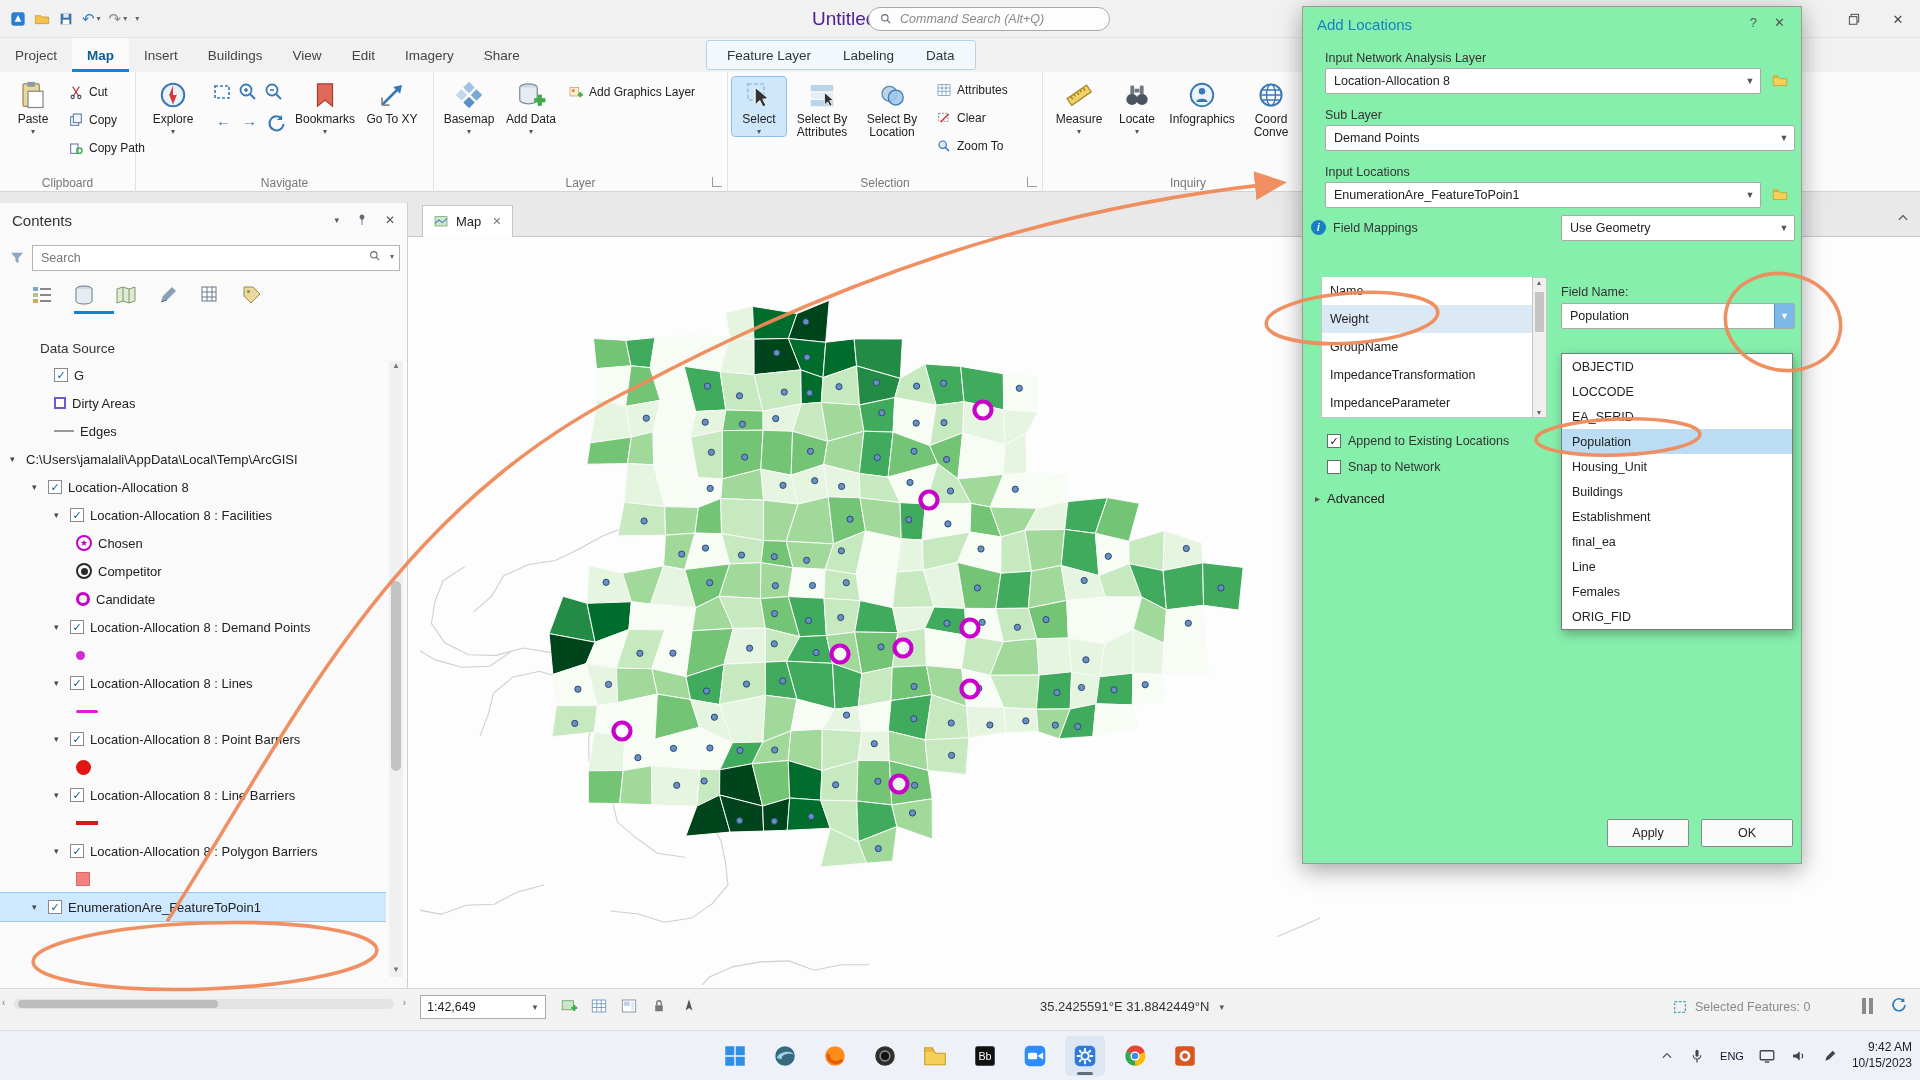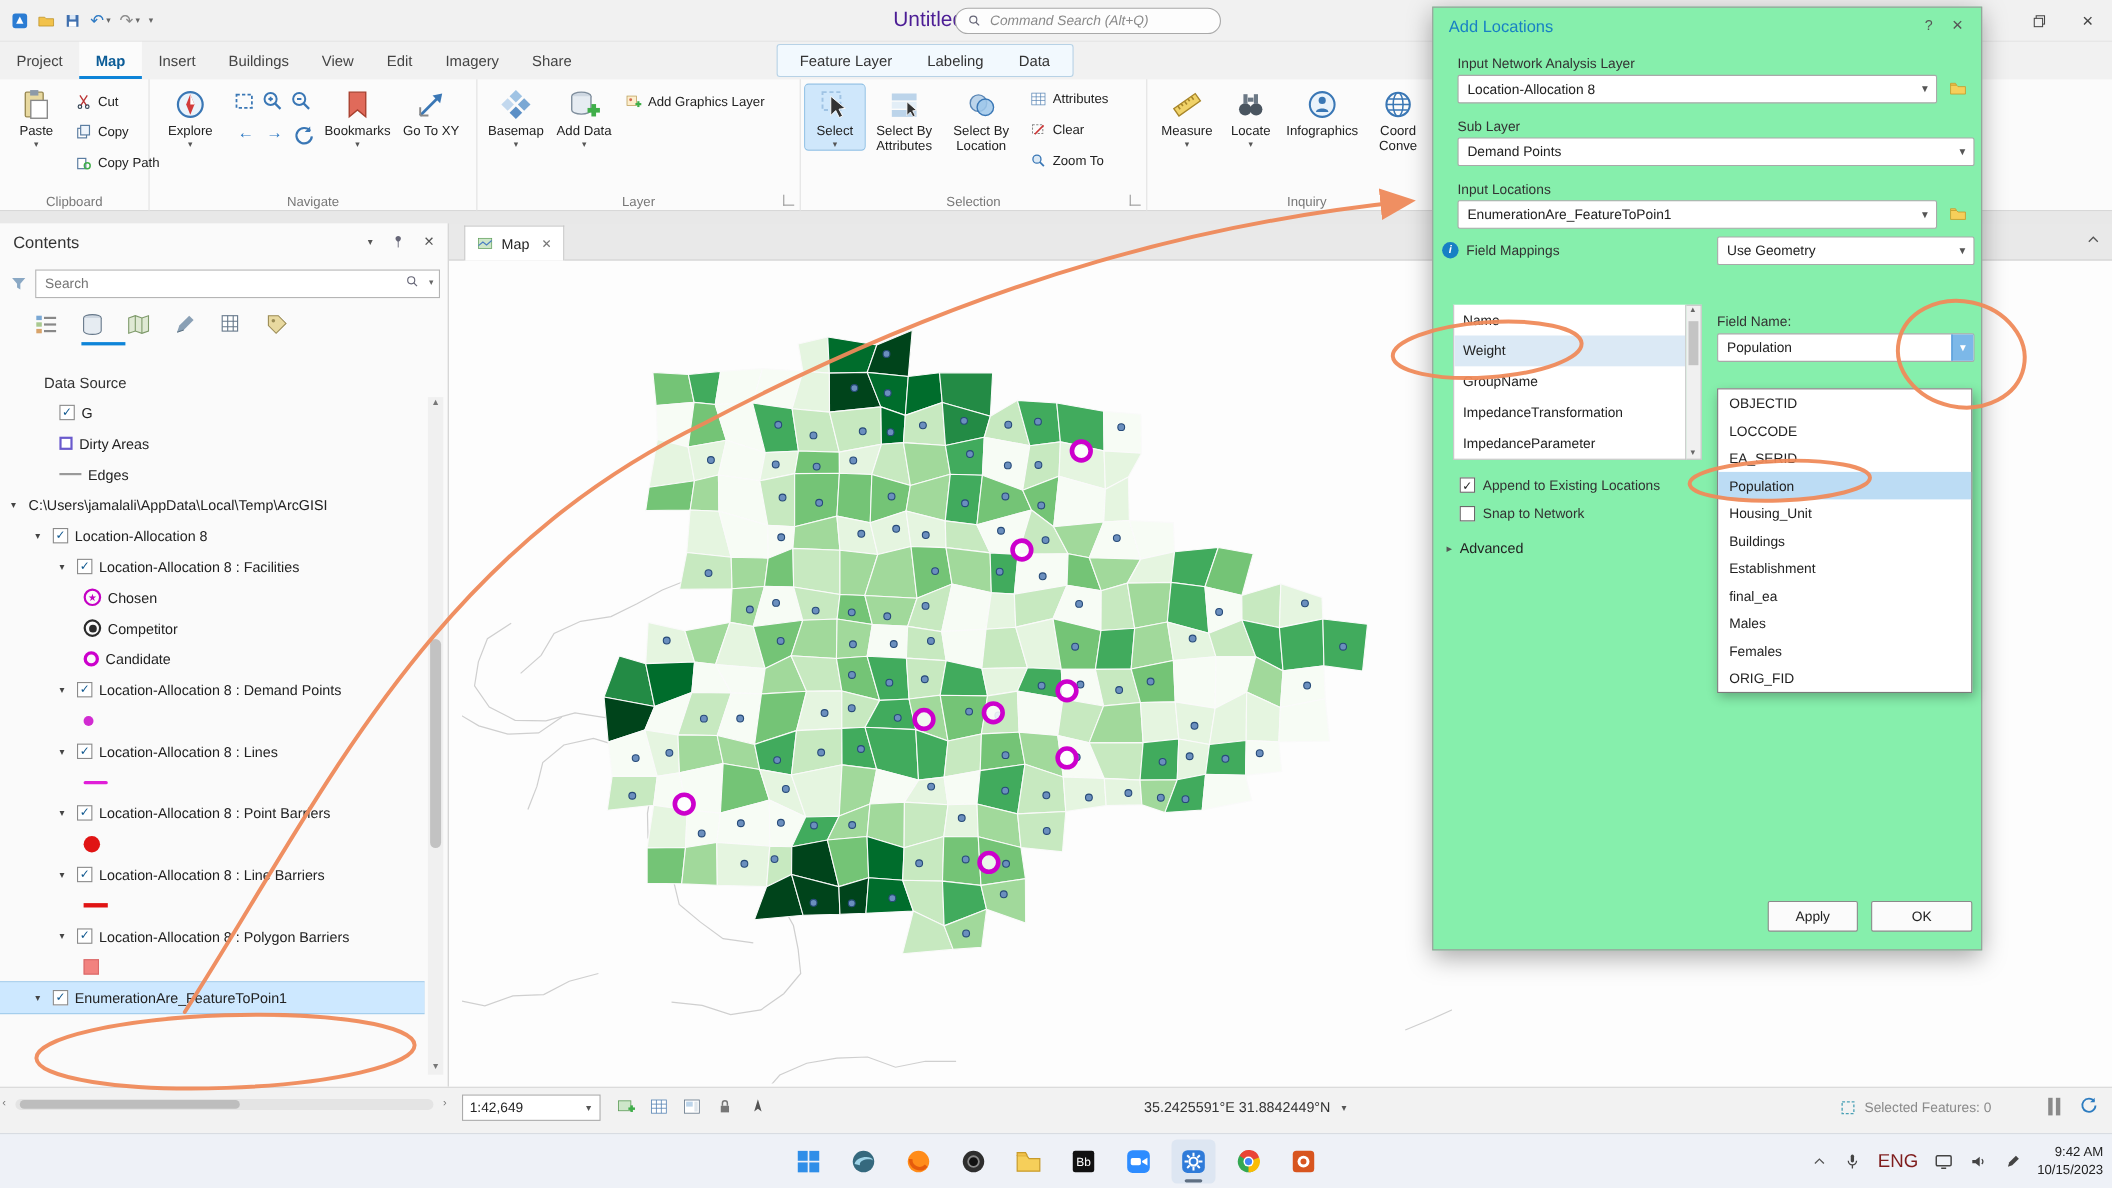--- a/index.html
+++ b/index.html
@@ -126,21 +126,21 @@
   .pausebars i{width:4px;height:16px;background:#8a8a8a}
   .sb-refresh{position:absolute;left:1890px;top:7px}
 
   
   .taskbar{position:absolute;left:0;top:1030px;width:1920px;height:50px;background:#eef1f7;border-top:1px solid #d8dce2;z-index:150}
   .tb-center{position:absolute;left:50%;top:0;transform:translateX(-50%);height:50px;display:flex;align-items:center;gap:10px}
   .tba{width:40px;height:40px;border-radius:5px;display:flex;align-items:center;justify-content:center;position:relative}
   .tba.active{background:#dde6f2}
   .tba.active::after{content:"";position:absolute;bottom:1px;left:12px;width:16px;height:3px;border-radius:2px;background:#5f6f82}
   .tb-right{position:absolute;right:8px;top:0;height:50px;display:flex;align-items:center;gap:14px}
-  .tb-right .lang{font-size:17px;color:#7f1d1d}
+  .tb-right .lang{font-size:11px;color:#0f172a}
   .clockblk{text-align:right;font-size:12px;color:#222;line-height:1.3}
 
   
   .annotations{position:absolute;left:0;top:0;width:1920px;height:1080px;z-index:200;pointer-events:none}
   .ann{fill:none;stroke:#ef8a5a;stroke-width:3.6;stroke-linecap:round;opacity:.95}
 </style>
 </head>
 <body>
 
 <div id="app">
@@ -1090,21 +1090,21 @@
     </div>
     <div class="ddlist" id="fieldopts">
         <div class="ddopt">OBJECTID</div>
         <div class="ddopt">LOCCODE</div>
         <div class="ddopt">EA_SERID</div>
         <div class="ddopt on">Population</div>
         <div class="ddopt">Housing_Unit</div>
         <div class="ddopt">Buildings</div>
         <div class="ddopt">Establishment</div>
         <div class="ddopt">final_ea</div>
-        <div class="ddopt">Males</div>
+        <div class="ddopt">Line</div>
         <div class="ddopt">Females</div>
         <div class="ddopt">ORIG_FID</div>
       </div>
 
     <div class="dchk" style="left:24px;top:427px">
       <span class="box">✓</span>
       <span>Append to Existing Locations</span>
     </div>
     <div class="dchk" style="left:24px;top:453px">
       <span class="box"></span>

